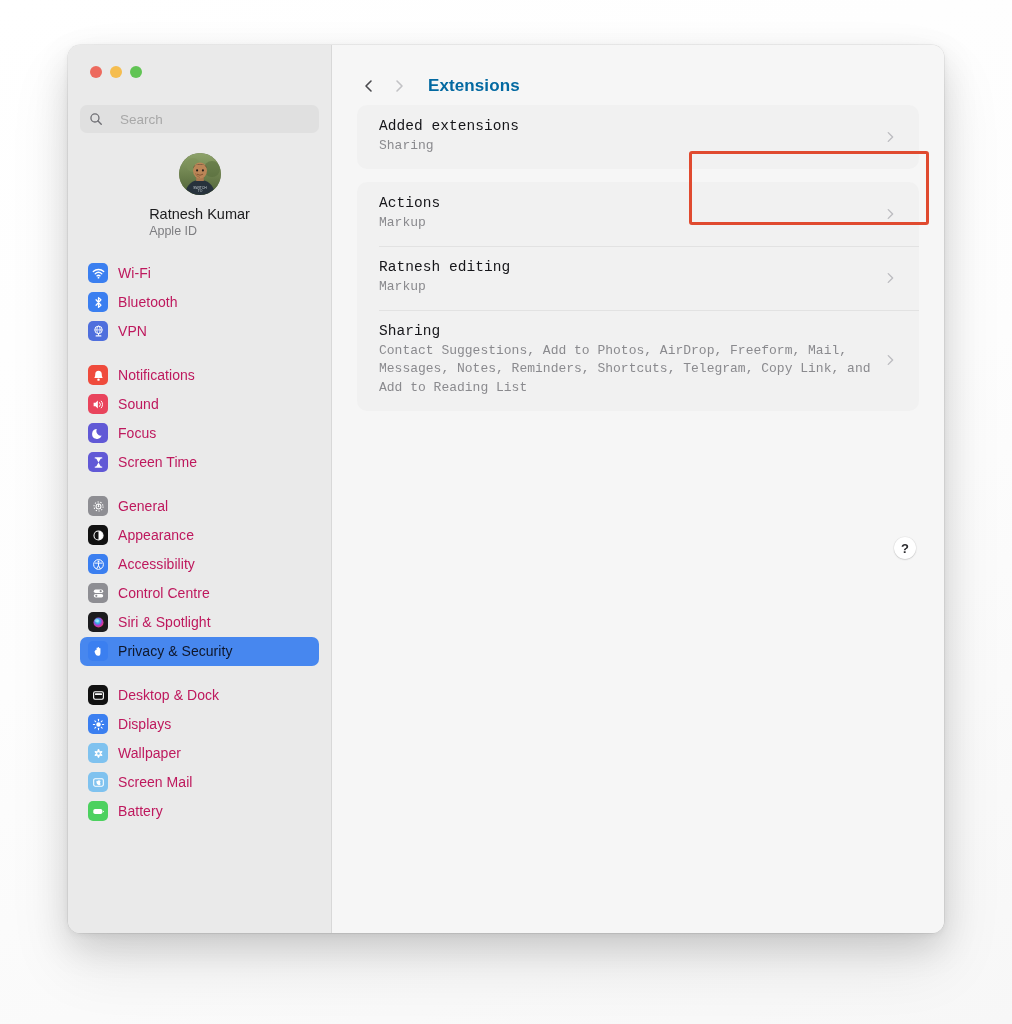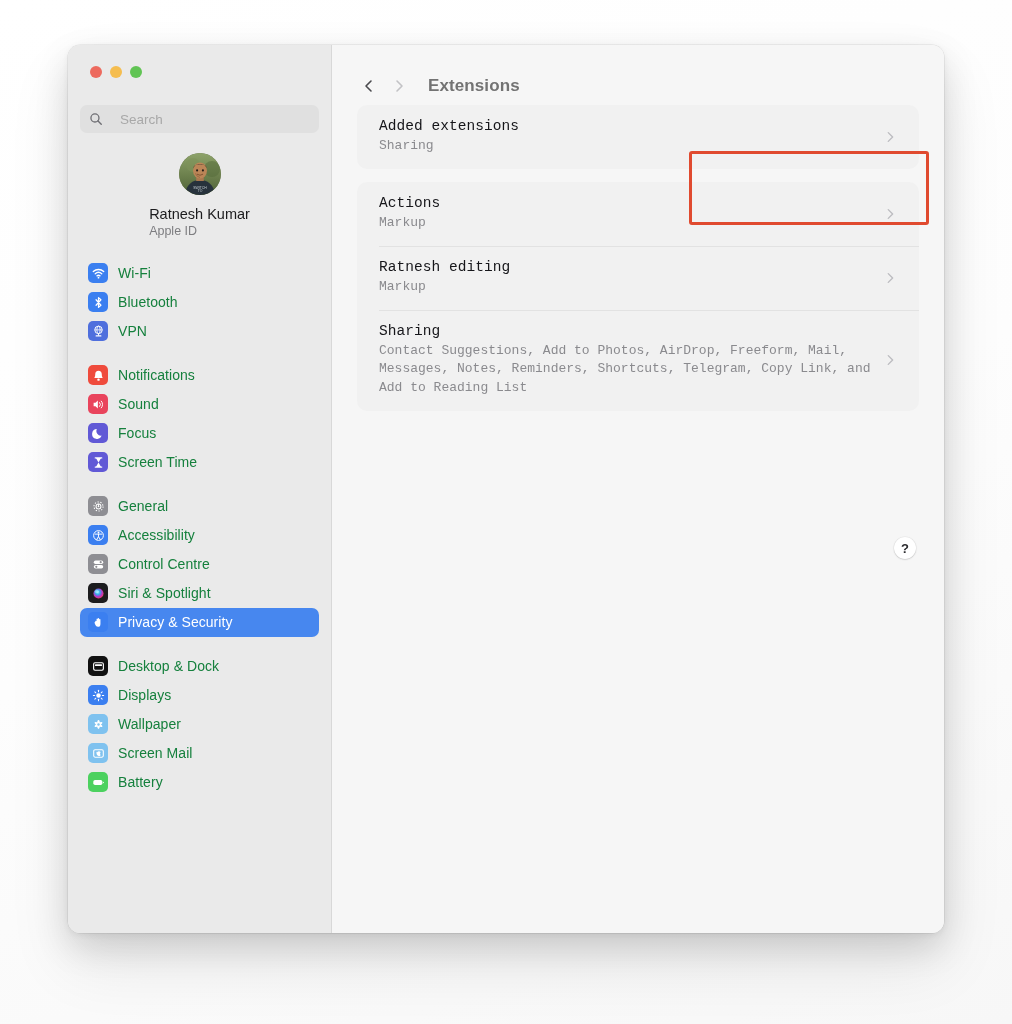--- a/index.html
+++ b/index.html
@@ -121,35 +121,35 @@
     display: flex;
     align-items: center;
     gap: 10px;
     height: 29px;
     padding: 0 8px;
     margin: 0 2px;
     border-radius: 7px;
     cursor: default;
   }
   .nav-item.selected { background: #4787ef; }
-  .nav-item.selected .nav-label { color: #ffffff; }
+  .nav-item.selected .nav-label { color: #0f172a; }
 
   .nav-icon {
     width: 20px; height: 20px;
     border-radius: 5px;
     flex: 0 0 20px;
     display: flex;
     align-items: center;
     justify-content: center;
     overflow: hidden;
   }
   .nav-icon svg { display: block; }
   .nav-label {
     font-size: 14px;
-    color: #15803d;
+    color: #be185d;
     white-space: nowrap;
     letter-spacing: 0.05px;
   }
 
   
   .content {
     flex: 1;
     height: 100%;
     background: #f6f6f6;
     position: relative;
@@ -164,21 +164,21 @@
   }
   .nav-arrow {
     width: 30px; height: 30px;
     display: flex; align-items: center; justify-content: center;
     cursor: default;
   }
   .nav-arrow svg { display: block; }
   .page-title {
     font-size: 17px;
     font-weight: bold;
-    color: #737373;
+    color: #0369a1;
     margin-left: 14px;
     letter-spacing: 0.1px;
   }
 
   .cards { padding: 0 25px; }
 
   .card {
     background: #f1f1f1;
     border-radius: 10px;
     overflow: hidden;
@@ -392,20 +392,29 @@
                     <circle cx="8" cy="8" r="3"></circle>
                     <circle cx="8" cy="8" r="5.6" stroke-dasharray="1.6 1.9"></circle>
                   </g>
                   <circle cx="8" cy="8" r="1" fill="#fff"></circle>
                   <line x1="8" y1="5.2" x2="8" y2="8" stroke="#fff" stroke-width="1.1" stroke-linecap="round"></line>
                 </svg>
               </span>
               <span class="nav-label">General</span>
             </div>
             <div class="nav-item">
+              <span class="nav-icon" style="background:#111111">
+                <svg viewBox="0 0 16 16" width="13" height="13">
+                  <circle cx="8" cy="8" r="5.6" fill="none" stroke="#fff" stroke-width="1.3"></circle>
+                  <path d="M8 2.4 A5.6 5.6 0 0 1 8 13.6 Z" fill="#fff"></path>
+                </svg>
+              </span>
+              <span class="nav-label">Appearance</span>
+            </div>
+            <div class="nav-item">
               <span class="nav-icon" style="background:#3b7ff0">
                 <svg viewBox="0 0 16 16" width="13" height="13">
                   <circle cx="8" cy="8" r="6" fill="none" stroke="#fff" stroke-width="1.2"></circle>
                   <circle cx="8" cy="4.3" r="1.15" fill="#fff"></circle>
                   <path d="M3.9 6.3 L12.1 6.3" stroke="#fff" stroke-width="1.2" stroke-linecap="round"></path>
                   <path d="M8 6.3 L8 9.4 L5.8 13 M8 9.4 L10.2 13" stroke="#fff" stroke-width="1.2" fill="none" stroke-linecap="round"></path>
                 </svg>
               </span>
               <span class="nav-label">Accessibility</span>
             </div>

